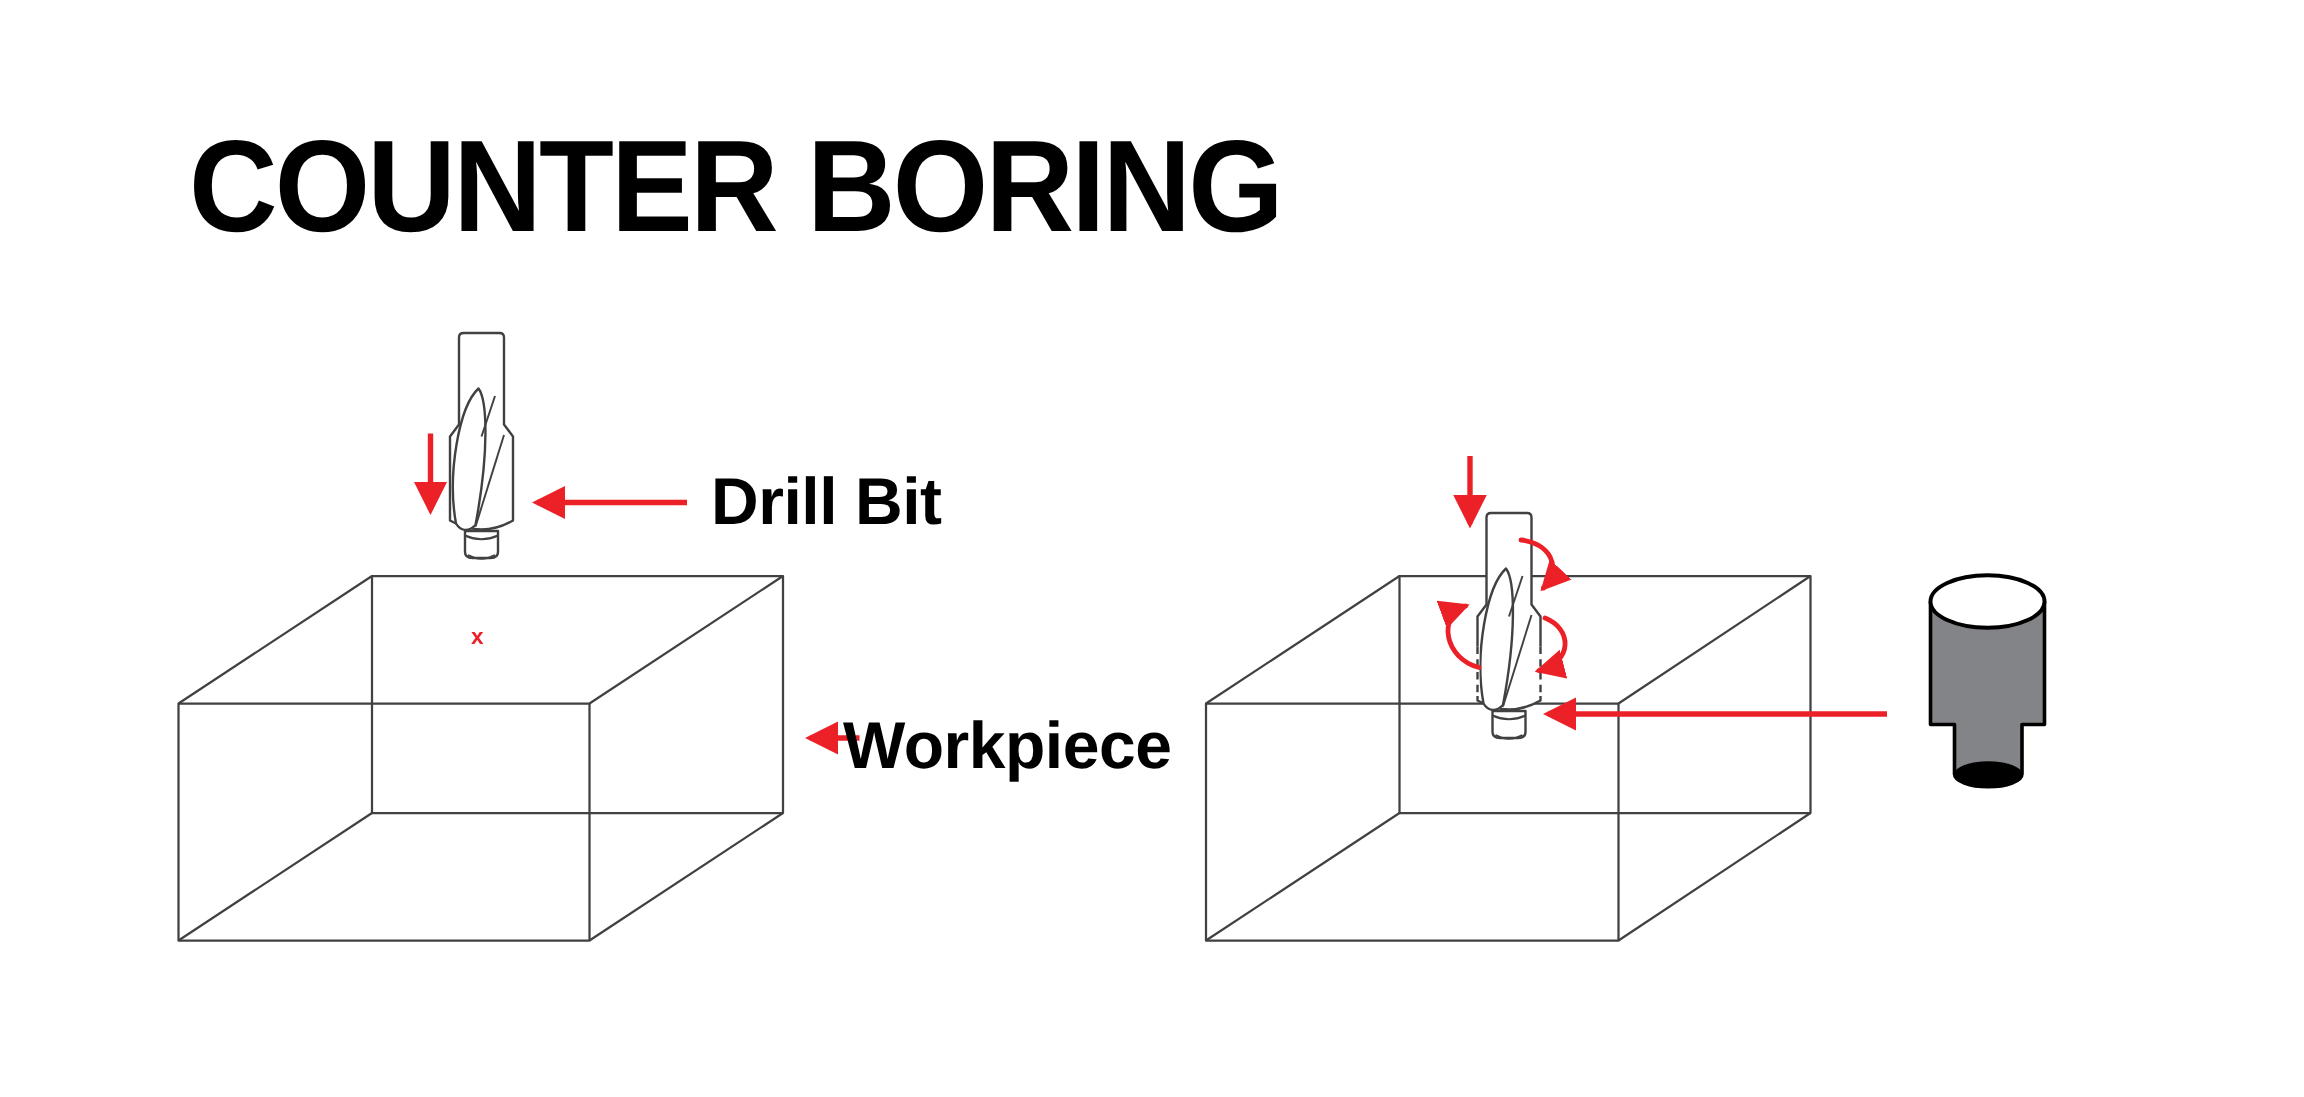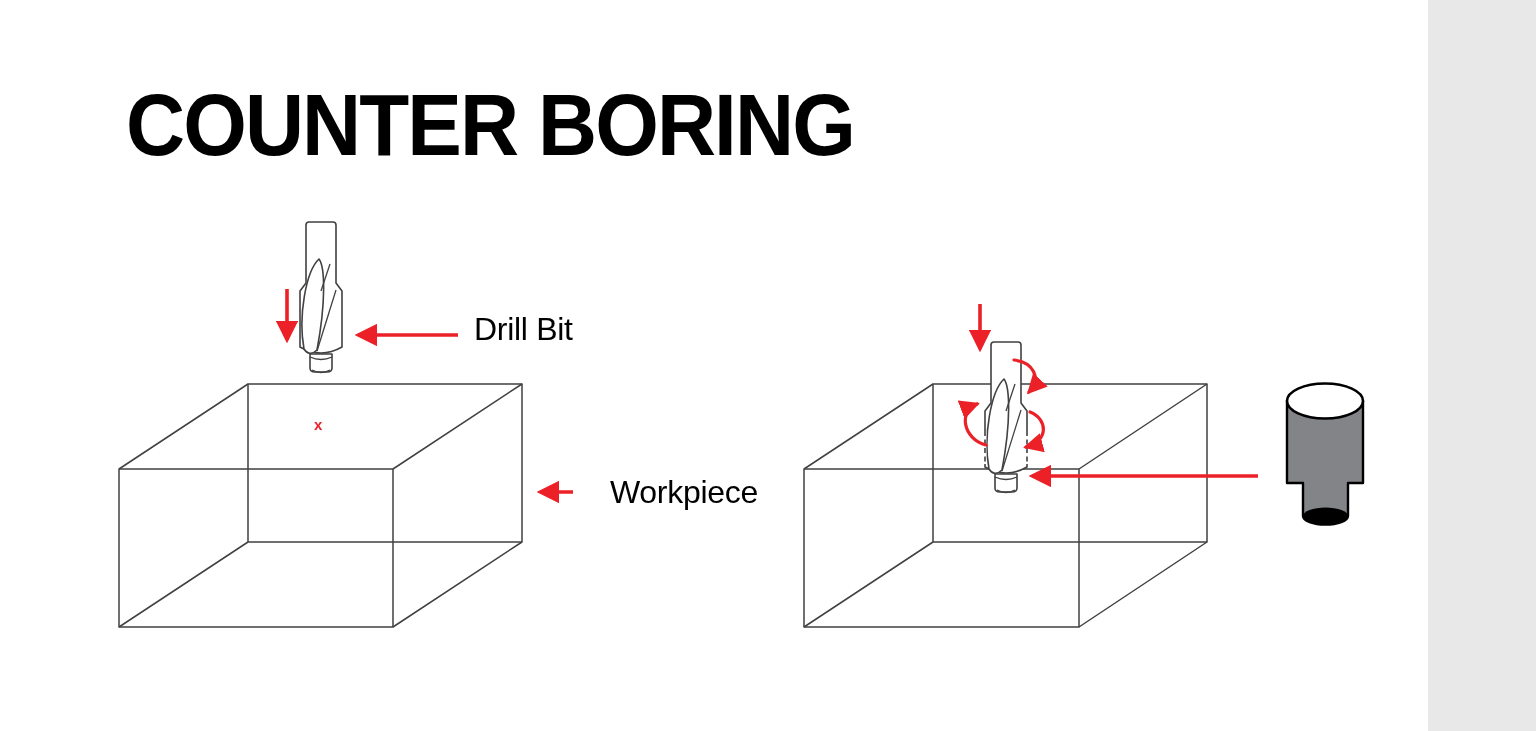--- a/index.html
+++ b/index.html
@@ -6,48 +6,48 @@
     --accent-red:#EC2027;
     --line-dark:#414042;
     --hole-gray:#828487;
     --text-black:#000000;
     --background:#FFFFFF;
   }
   *{margin:0;padding:0;box-sizing:border-box;}
   html,body{background:#e8e8e8;}
   .canvas{
     position:relative;
-    width:1428px;height:731px;
+    width:1536px;height:731px;
     background:var(--background);
     overflow:hidden;
     font-family:"Liberation Sans",sans-serif;
   }
   .page-title{
     position:absolute;
     left:126px;top:81px;
     font-size:87px;
     font-weight:700;
     line-height:1;
     letter-spacing:-2px;
     color:var(--text-black);
     transform:scaleX(0.94);
     transform-origin:left top;
     white-space:nowrap;
   }
   .callout{
     position:absolute;
-    font-size:32px;
-    font-weight:400;
+    font-size:44px;
+    font-weight:700;
     line-height:1;
     letter-spacing:-0.3px;
     color:var(--text-black);
     white-space:nowrap;
   }
   .lbl-drill-bit{left:474px;top:313px;}
-  .lbl-workpiece{left:610px;top:476px;}
+  .lbl-workpiece{left:562px;top:476px;}
   .lbl-drilled-hole{left:1243px;top:538px;}
   .center-mark{
     position:absolute;
     left:314px;top:417px;
     font-size:15px;
     font-weight:700;
     color:var(--accent-red);
     line-height:1;
   }
   svg.diagram{position:absolute;left:0;top:0;}

